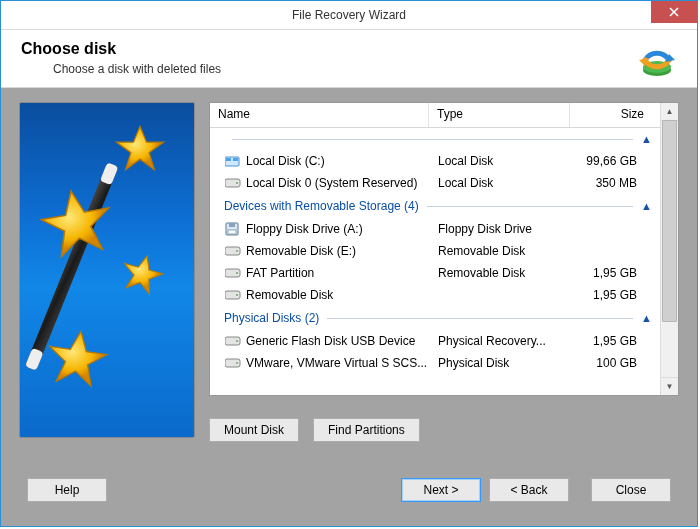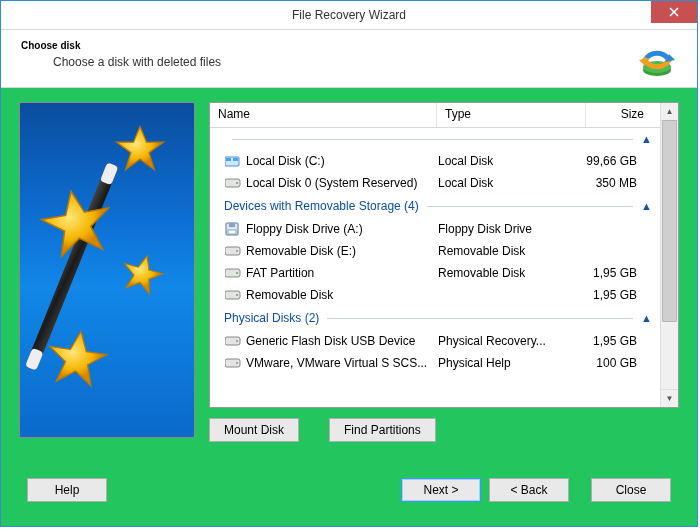--- a/index.html
+++ b/index.html
@@ -1,48 +1,48 @@
 <!DOCTYPE html>
 <html><head>
 <meta charset="utf-8">
 <style>
 html,body{margin:0;padding:0;font-family:"Segoe UI",Tahoma,sans-serif;font-size:12px;color:#000;background:#fff}
-.window{width:698px;height:527px;border:1px solid #2c8fd1;background:#22c55e;position:relative;box-sizing:border-box}
+.window{width:698px;height:527px;border:1px solid #2c8fd1;background:#a3a3a3;position:relative;box-sizing:border-box}
 .titlebar{height:28px;background:#fff;border-bottom:1px solid #d8d8d8;display:flex;align-items:center;justify-content:center;position:relative}
 .titlebar .title{font-size:12px;color:#333}
 .close-btn{position:absolute;right:0;top:0;height:22px;width:46px;background:#c75050;color:#fff;display:flex;align-items:center;justify-content:center;font-size:14px;font-family:Arial;cursor:pointer}
 .header{background:#fff;padding:10px 20px 8px 20px;display:flex;align-items:flex-start;border-bottom:1px solid #d8d8d8;height:58px;box-sizing:border-box}
 .header-text{flex:1}
-.header-text h1{margin:0 0 4px 0;font-size:10px;font-weight:bold}
+.header-text h1{margin:0 0 4px 0;font-size:16px;font-weight:bold}
 .header-text p{margin:0 0 0 32px;font-size:12px;color:#333}
 .header-icon{width:40px;height:40px}
 .body{display:flex;padding:14px 18px 8px 18px;gap:14px;height:362px;box-sizing:border-box}
 .sidebar{width:174px;height:334px;background:linear-gradient(180deg,#0a4d9e 0%,#0d6fd4 35%,#1187e8 55%,#0a6acb 100%);border:1px solid #8a8a8a;border-radius:2px;flex-shrink:0;display:flex;align-items:center;justify-content:center}
 .main{flex:1;display:flex;flex-direction:column}
 .listpane{flex:1;border:1px solid #999;background:#fff;display:flex;overflow:hidden;position:relative}
 .listinner{flex:1;overflow:hidden}
 .cols{display:flex;height:24px;border-bottom:1px solid #d8d8d8;background:#fff;font-size:12px}
-.cols div{padding:4px 8px 0 8px;border-right:1px solid #e4e4e4}
+.cols div{padding:4px 0 0 8px;border-right:1px solid #e4e4e4}
 .col-name{width:210px}
 .col-type{width:132px}
 .col-size{flex:1;text-align:right;padding-right:16px!important;border-right:none!important}
 .grp{padding:5px 8px 5px 14px;color:#0a4ea3;font-size:12px;display:flex;align-items:center}
 .grp .line{flex:1;border-top:1px solid #c8d2e2;margin:0 8px}
 .grp .chev{color:#1952a6;font-size:11px;cursor:pointer}
 .row{display:flex;align-items:center;height:22px;font-size:12px}
 .row .icon{width:18px;height:16px;margin:0 4px 0 14px;flex-shrink:0;display:flex;align-items:center;justify-content:center}
 .row .nm{width:192px;white-space:nowrap;overflow:hidden;text-overflow:ellipsis}
 .row .tp{width:140px;white-space:nowrap;overflow:hidden;text-overflow:ellipsis}
 .row .sz{flex:1;text-align:right;padding-right:23px}
 .scrollbar{width:17px;background:#f0f0f0;border-left:1px solid #ddd;position:relative}
 .scrollbar .up,.scrollbar .down{height:17px;background:#f0f0f0;display:flex;align-items:center;justify-content:center;font-size:8px;color:#555;cursor:pointer}
 .scrollbar .up{border-bottom:1px solid #ddd}
 .scrollbar .down{position:absolute;bottom:0;width:100%;border-top:1px solid #ddd}
 .scrollbar .thumb{position:absolute;top:17px;left:1px;right:1px;height:200px;background:#cfcfcf;border:1px solid #b5b5b5;border-radius:1px}
-.mid-buttons{display:flex;gap:30px;margin-top:10px}
+.mid-buttons{display:flex;gap:14px;margin-top:22px}
 .btn{height:24px;min-width:86px;padding:0 14px;background:#e9e9e9;border:1px solid #adadad;font-size:12px;cursor:pointer;display:flex;align-items:center;justify-content:center;font-family:inherit}
 .btn.default{border-color:#3399ff;box-shadow:0 0 0 1px #a6d0f5 inset}
 .footer{position:absolute;left:0;right:0;bottom:0;height:48px;display:flex;align-items:flex-start;padding:0 26px}
 .footer .spacer{flex:1}
 .footer .btn{min-width:80px;margin-left:8px}
 .footer .btn:first-child{margin-left:0}
 svg{display:block}
 </style>
 </head>
 <body>
@@ -210,21 +210,21 @@
                 <span class="sz">1,95 GB</span>
               </div>
               <div class="row">
                 <span class="icon">
                   <svg width="16" height="12">
                     <rect x="0" y="2" width="15" height="8" rx="2" fill="#e4e4e4" stroke="#888"></rect>
                     <circle cx="12" cy="6" r="1" fill="#6a6"></circle>
                   </svg>
                 </span>
                 <span class="nm">VMware, VMware Virtual S SCS...</span>
-                <span class="tp">Physical Help</span>
+                <span class="tp">Physical Disk</span>
                 <span class="sz">100 GB</span>
               </div>
             </div>
         </div>
         <div class="scrollbar">
           <div class="up">▲</div>
           <div class="thumb"></div>
           <div class="down">▼</div>
         </div>
       </div>

